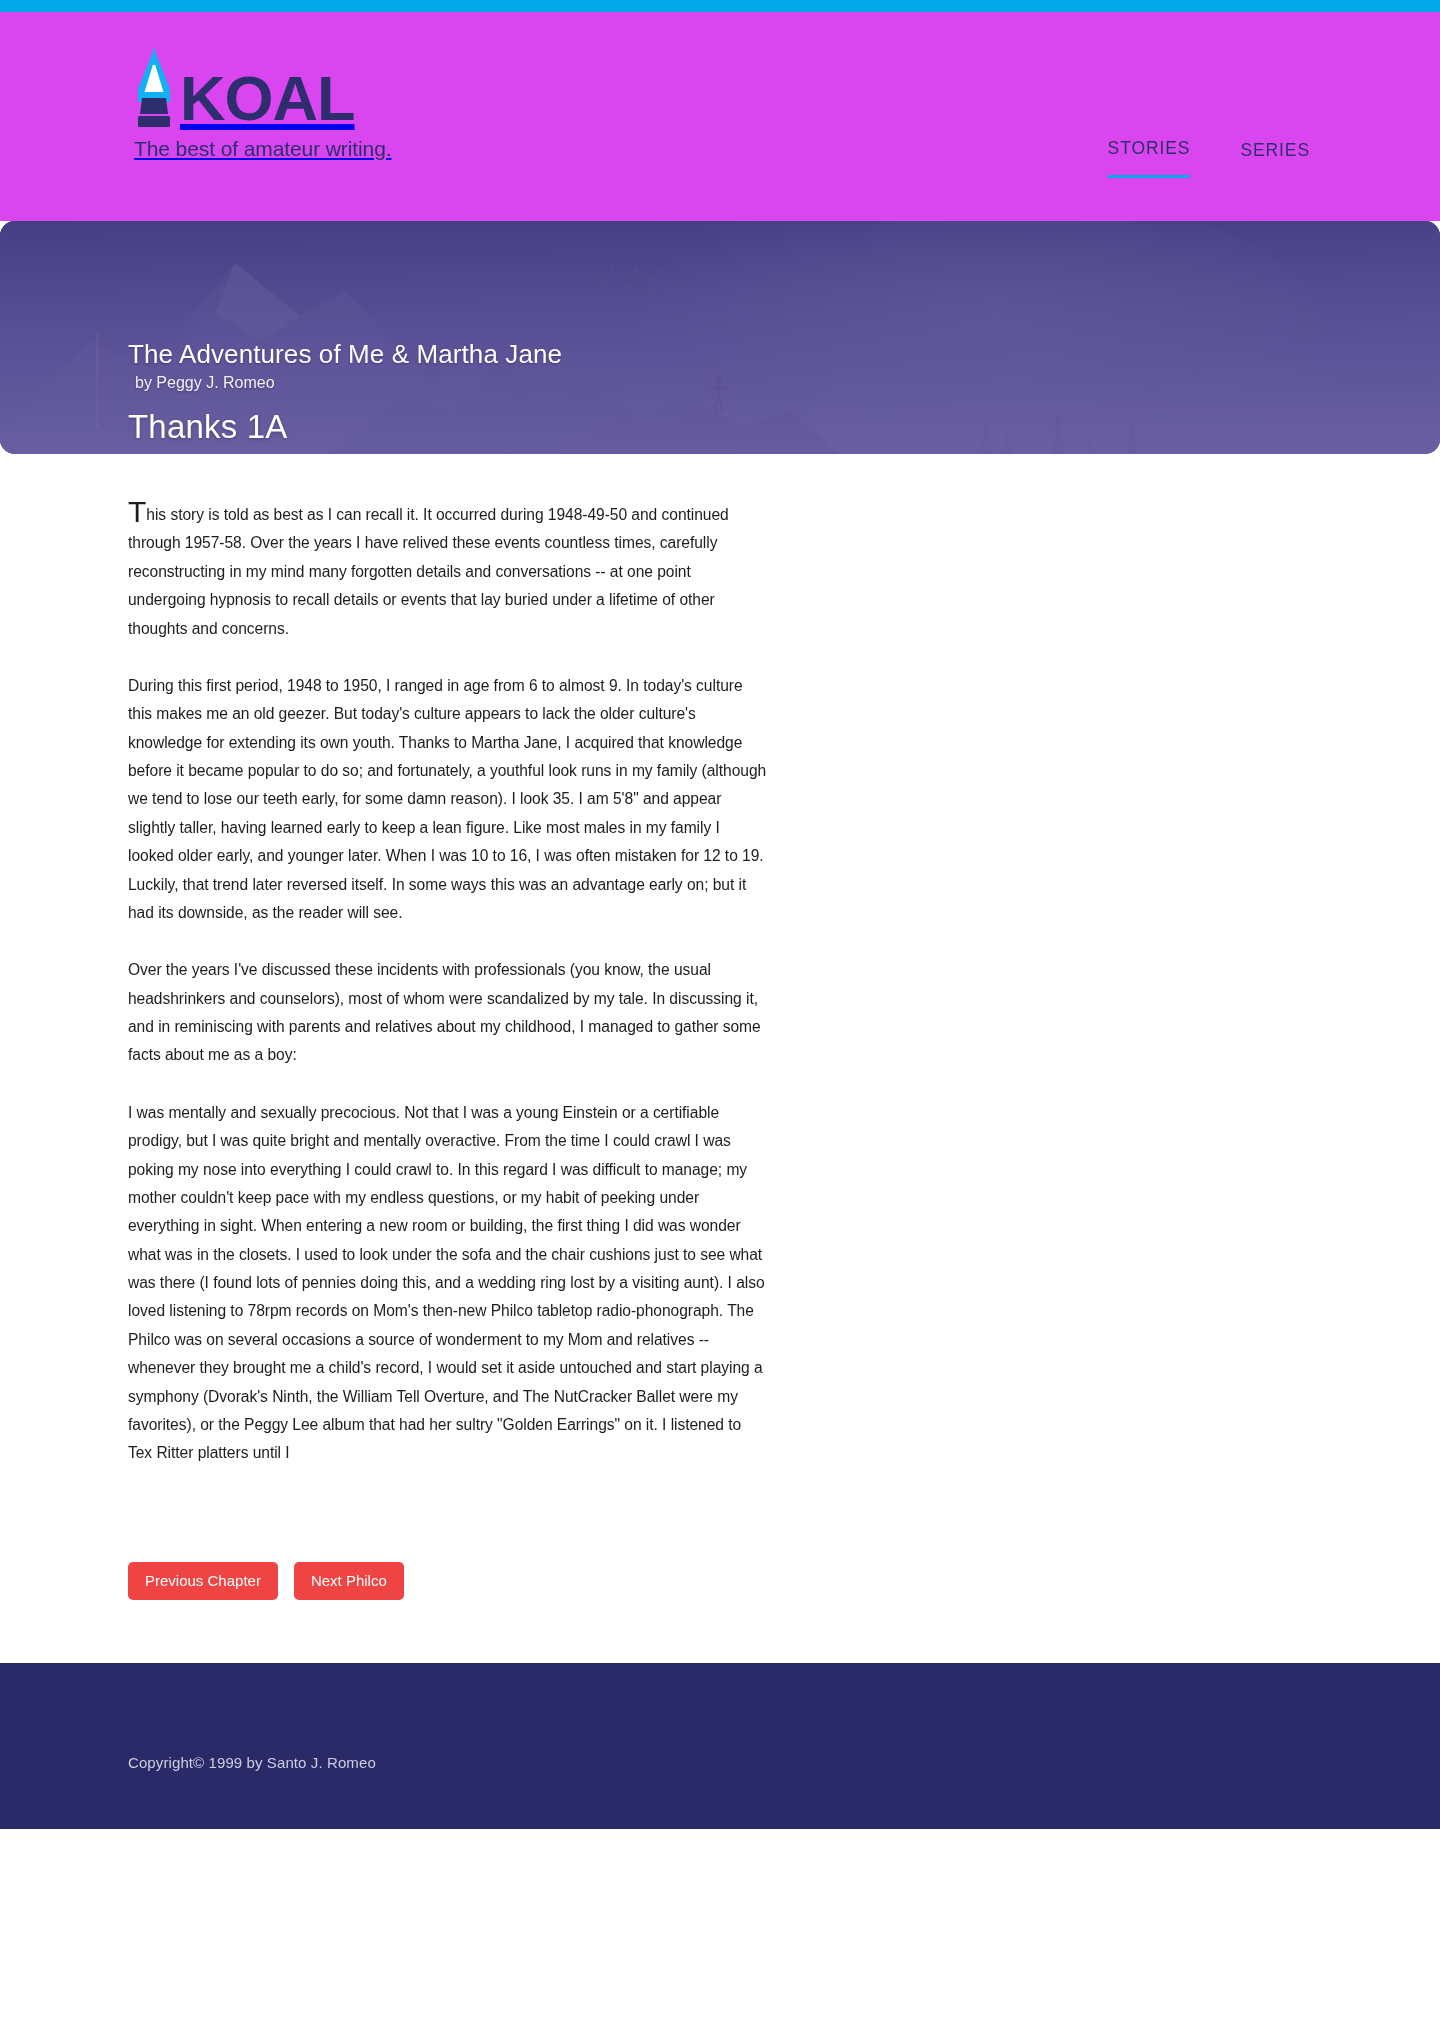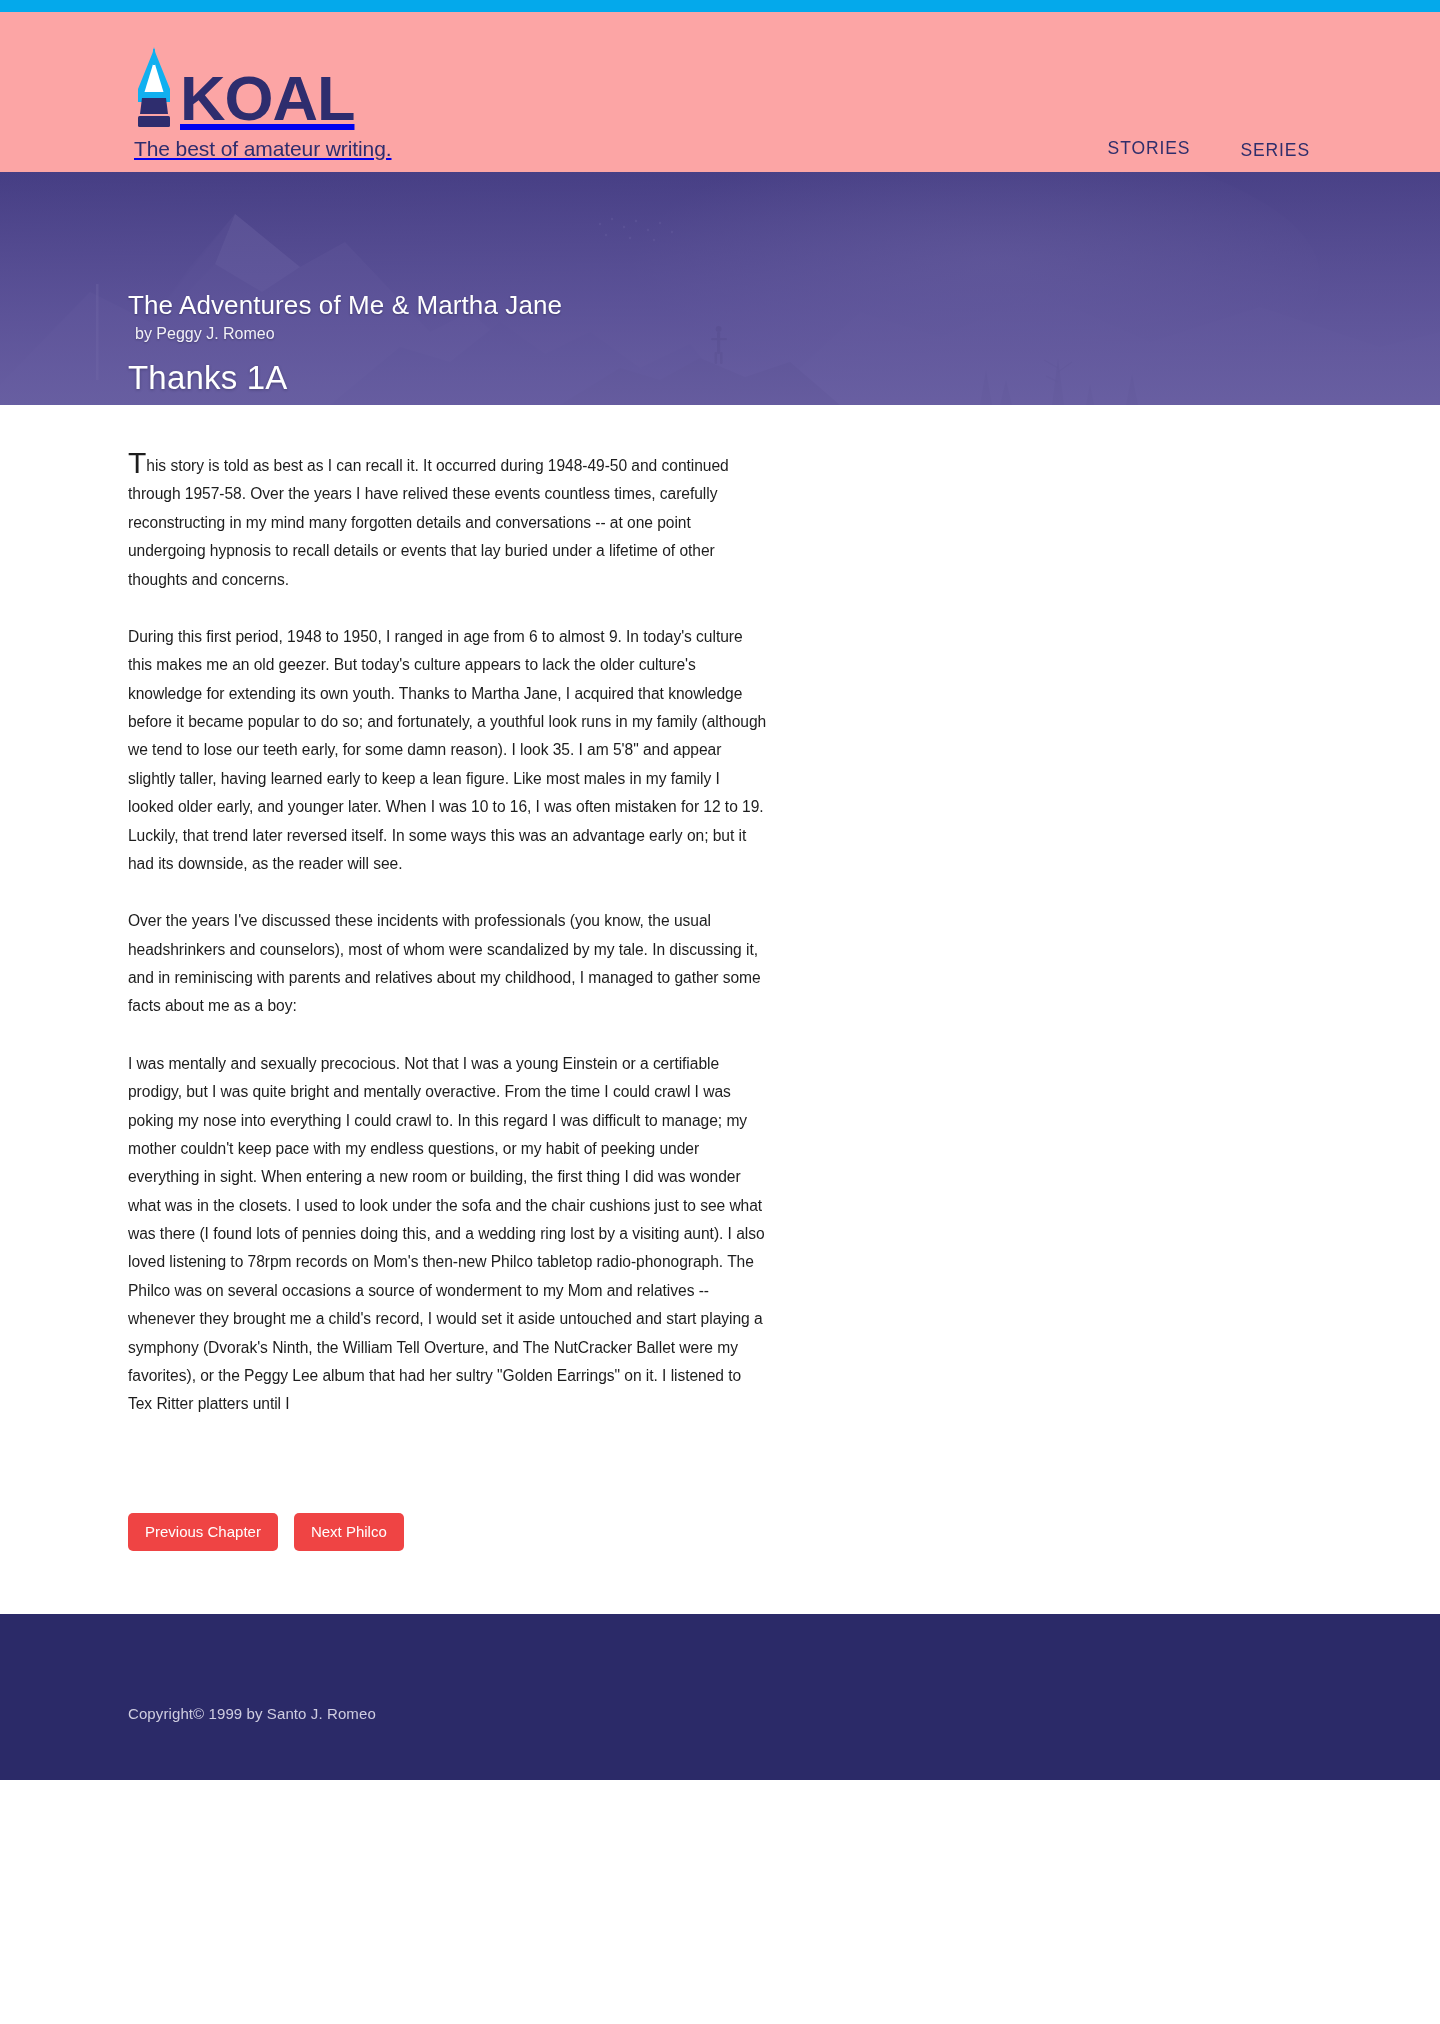--- a/index.html
+++ b/index.html
@@ -20,22 +20,22 @@
 
   
   .top-strip {
     width: 100%;
     height: 12px;
     background: #04a9eb;
   }
 
   
   .site-header {
-    height: 160px;
-    background: #fca5a5;
+    height: 209px;
+    background: #d946ef;
     position: relative;
   }
 
   .brand {
     position: absolute;
     left: 128px;
     top: 34px;
     display: flex;
     flex-direction: column;
     align-items: flex-start;
@@ -97,20 +97,21 @@
   .nav-link.is-active {
     border-bottom: 3px solid #04a9eb;
   }
 
   
   .hero {
     position: relative;
     height: 233px;
     overflow: hidden;
     background: #3b3570;
+    border-radius: 15px;
   }
 
   .hero-photo {
     position: absolute;
     inset: 0;
     width: 100%;
     height: 100%;
   }
 
   .hero-tint {

